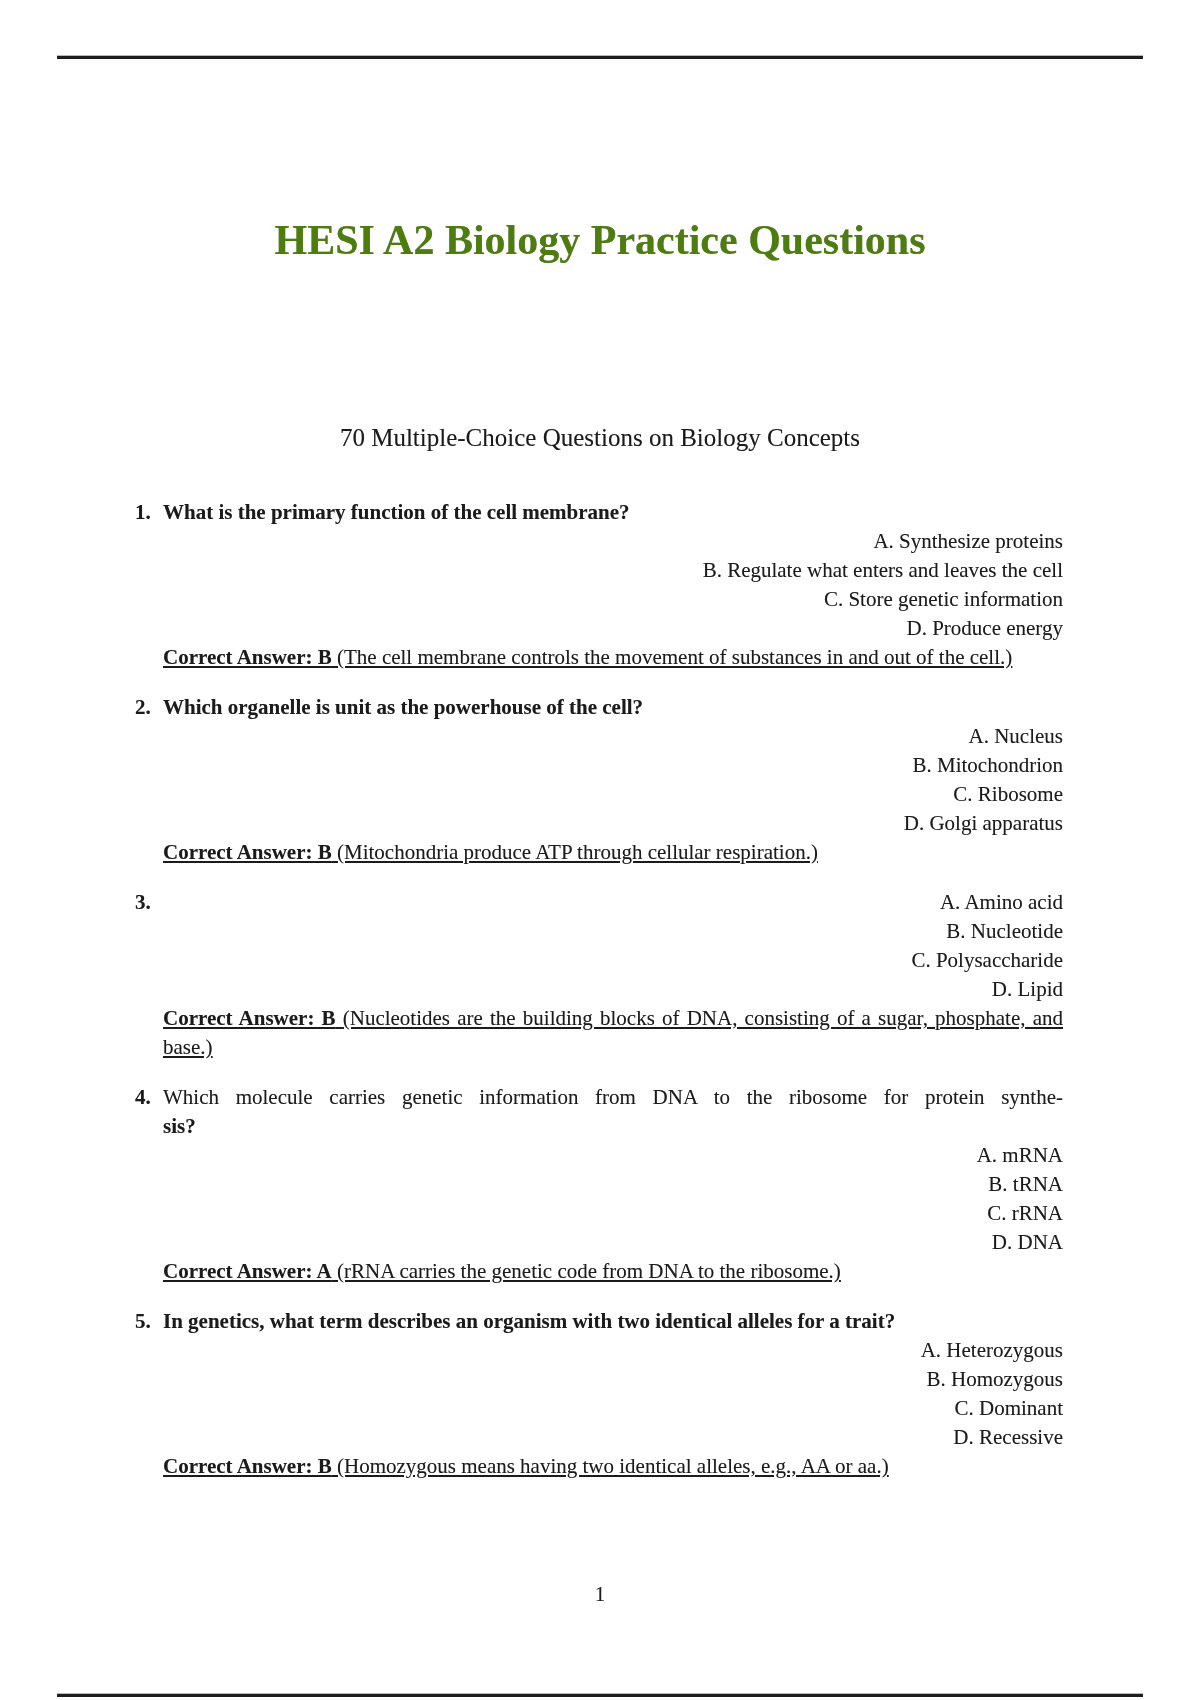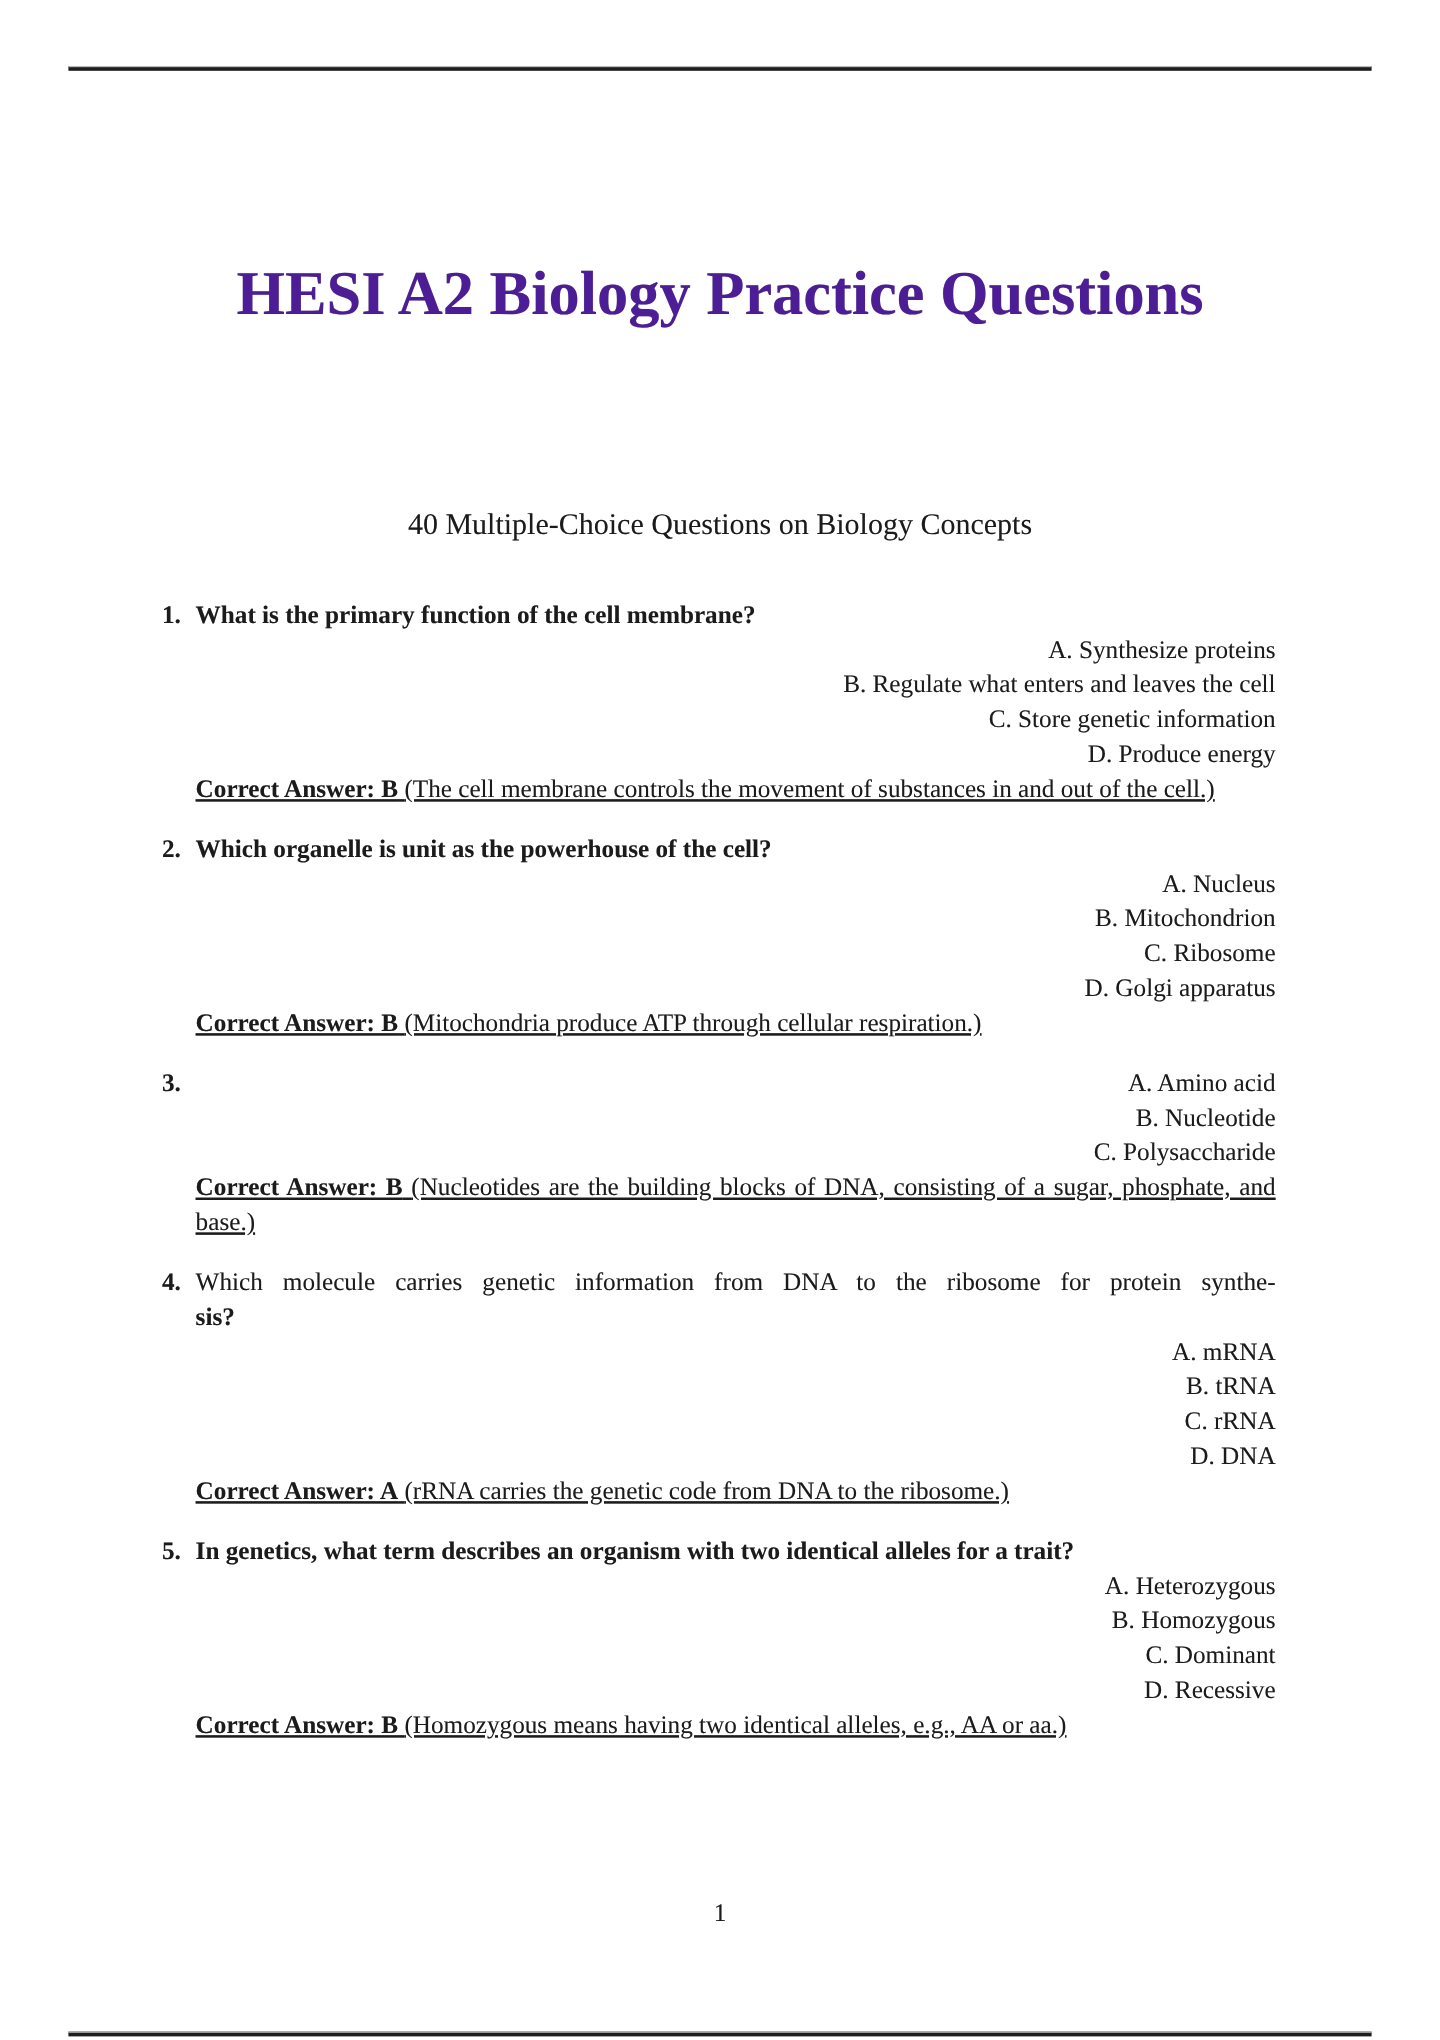--- a/index.html
+++ b/index.html
@@ -22,23 +22,23 @@
   }
   .rule.top { top: 55px; }
   .rule.bottom { top: 1693px; }
 
   .doc-title {
     position: absolute;
     top: 216px;
     left: 0;
     width: 100%;
     text-align: center;
-    font-size: 52px;
+    font-size: 42px;
     font-weight: bold;
-    color: #4c1d95;
+    color: #4d7c0f;
     text-shadow: 0 0 0.6px rgba(0,0,0,0.35);
   }
   .doc-subtitle {
     position: absolute;
     top: 424px;
     left: 0;
     width: 100%;
     text-align: center;
     font-size: 25px;
     text-shadow: 0 0 0.5px rgba(0,0,0,0.3);
@@ -84,21 +84,21 @@
     text-shadow: 0 0 0.5px rgba(0,0,0,0.3);
   }
 </style>
 </head>
 <body>
 
 <div class="rule top"></div>
 
 <div class="doc-title">HESI A2 Biology Practice Questions</div>
 
-<div class="doc-subtitle">40 Multiple-Choice Questions on Biology Concepts</div>
+<div class="doc-subtitle">70 Multiple-Choice Questions on Biology Concepts</div>
 
 <div class="content">
 
   <div class="question">
     <span class="q-num">1.</span>
     <div class="q-text">What is the primary function of the cell membrane?</div>
     <div class="q-option">A. Synthesize proteins</div>
     <div class="q-option">B. Regulate what enters and leaves the cell</div>
     <div class="q-option">C. Store genetic information</div>
     <div class="q-option">D. Produce energy</div>
@@ -113,20 +113,21 @@
     <div class="q-option">C. Ribosome</div>
     <div class="q-option">D. Golgi apparatus</div>
     <div class="q-answer"><span class="b">Correct Answer: B</span> <span>(Mitochondria produce ATP through cellular respiration.)</span></div>
   </div>
 
   <div class="question">
     <span class="q-num">3.</span>
     <div class="q-option">A. Amino acid</div>
     <div class="q-option">B. Nucleotide</div>
     <div class="q-option">C. Polysaccharide</div>
+    <div class="q-option">D. Lipid</div>
     <div class="q-answer"><span class="b">Correct Answer: B</span> <span>(Nucleotides are the building blocks of DNA, consisting of a sugar, phosphate, and base.)</span></div>
   </div>
 
   <div class="question">
     <span class="q-num">4.</span>
     <div class="q-line-stretch">Which molecule carries genetic information from DNA to the ribosome for protein synthe-</div>
     <div class="q-text">sis?</div>
     <div class="q-option">A. mRNA</div>
     <div class="q-option">B. tRNA</div>
     <div class="q-option">C. rRNA</div>

